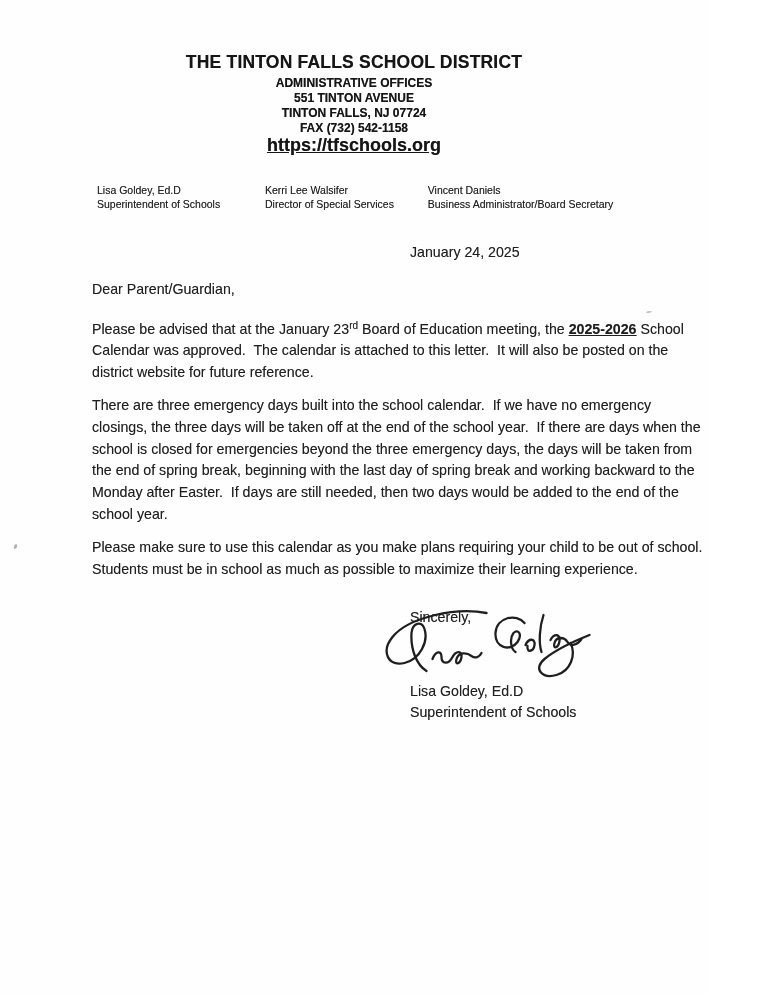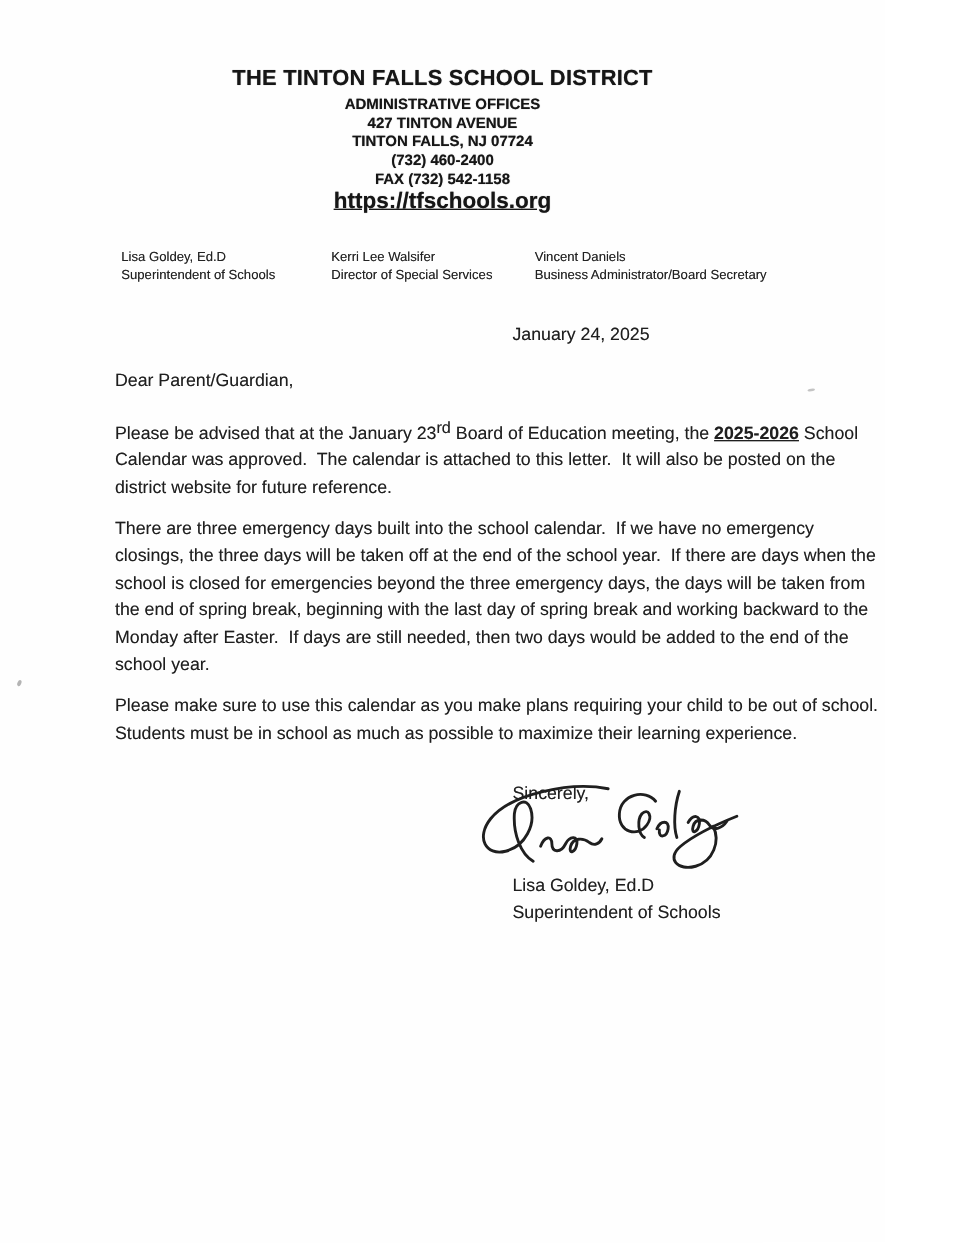--- a/index.html
+++ b/index.html
@@ -61,21 +61,21 @@
     font-size: 14.2px;
     line-height: 21.8px;
     color: #1f1f1f;
     text-shadow: 0 0 0.5px rgba(30,30,30,0.45);
   }
   .date-line { margin-top: 31px; margin-left: 318px; }
   .salutation { margin-top: 15px; white-space: pre-wrap; }
   .para { margin-top: 14px; white-space: pre-wrap; }
   .para.tight { margin-top: 11px; }
   .bu { font-weight: bold; text-decoration: underline; }
-  sup.ord { font-size: 13px; vertical-align: 5px; }
+  sup.ord { font-size: 10px; vertical-align: 5px; }
   
   .closing {
     position: relative;
     margin-top: 26px;
     margin-left: 318px;
   }
   .closing-word { line-height: 22px; }
   .signature-svg {
     position: absolute;
     left: -33px;
@@ -90,23 +90,22 @@
   .speck-b { left: 646px; top: 311px; width: 6px; height: 2px; opacity: 0.35; transform: rotate(-8deg); }
 </style>
 </head>
 <body>
 
 <div class="page">
 
   <div class="letterhead">
     <div class="lh-title">THE TINTON FALLS SCHOOL DISTRICT</div>
     <div class="lh-line">ADMINISTRATIVE OFFICES</div>
-    <div class="lh-line">427 TINTON AVENUE</div>
+    <div class="lh-line">551 TINTON AVENUE</div>
     <div class="lh-line">TINTON FALLS, NJ 07724</div>
-    <div class="lh-line">(732) 460-2400</div>
     <div class="lh-line">FAX (732) 542-1158</div>
     <div><span class="lh-site">https://tfschools.org</span></div>
   </div>
 
   <div class="admins">
     <div class="admin col-left">
       <div>Lisa Goldey, Ed.D</div>
       <div>Superintendent of Schools</div>
     </div>
     <div class="admin col-center">

